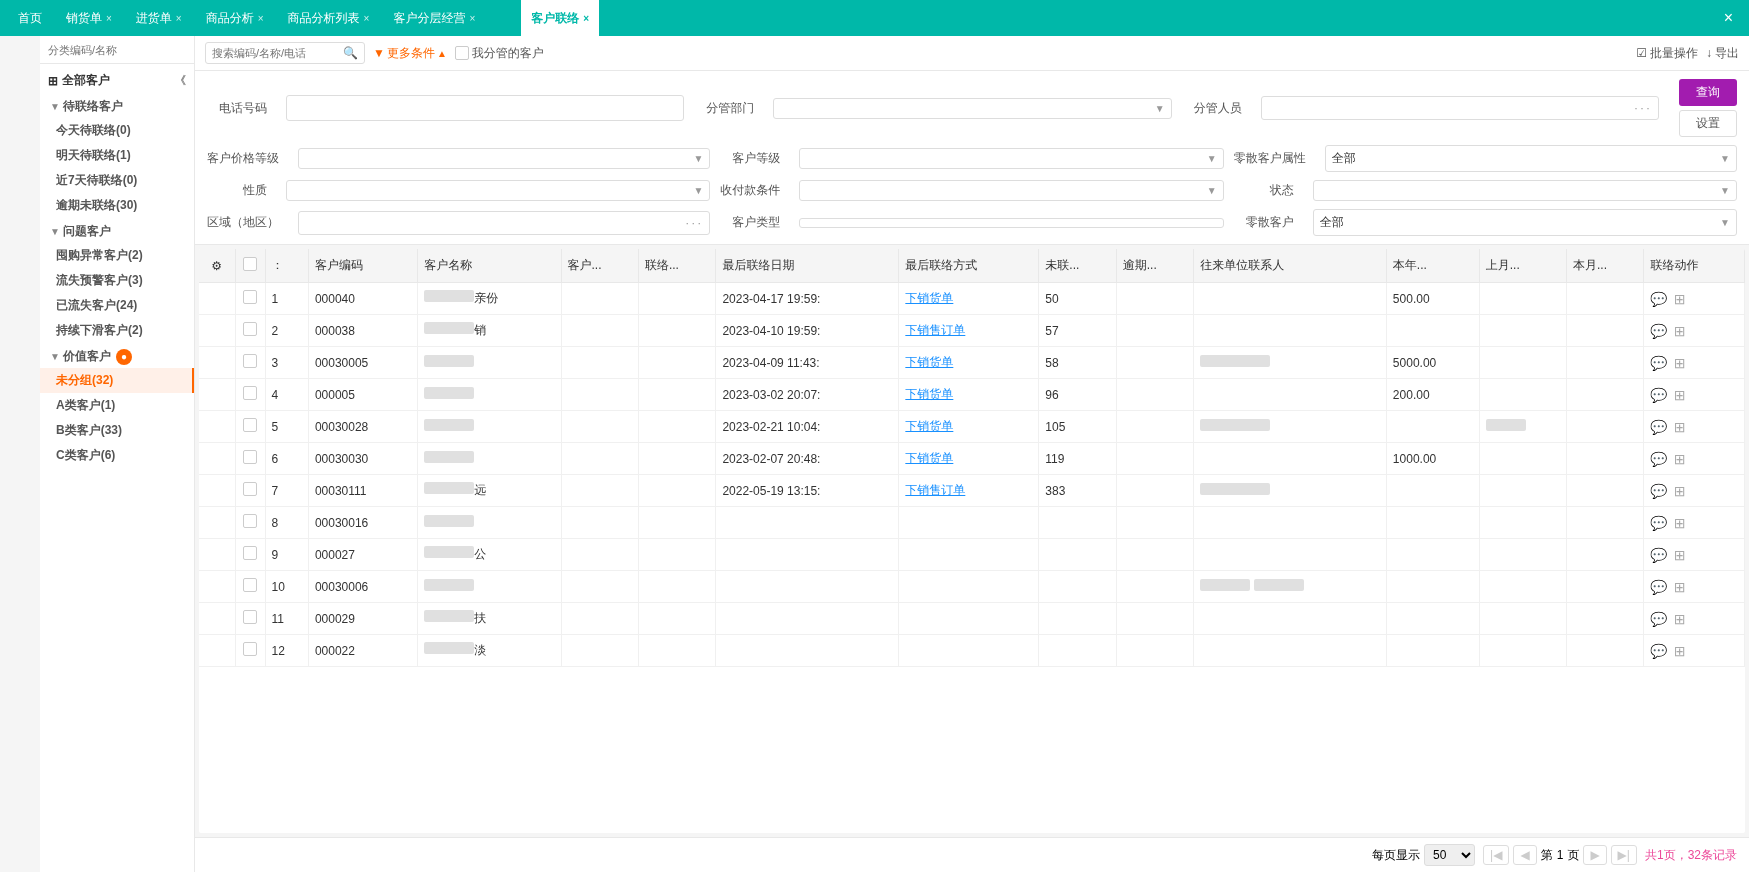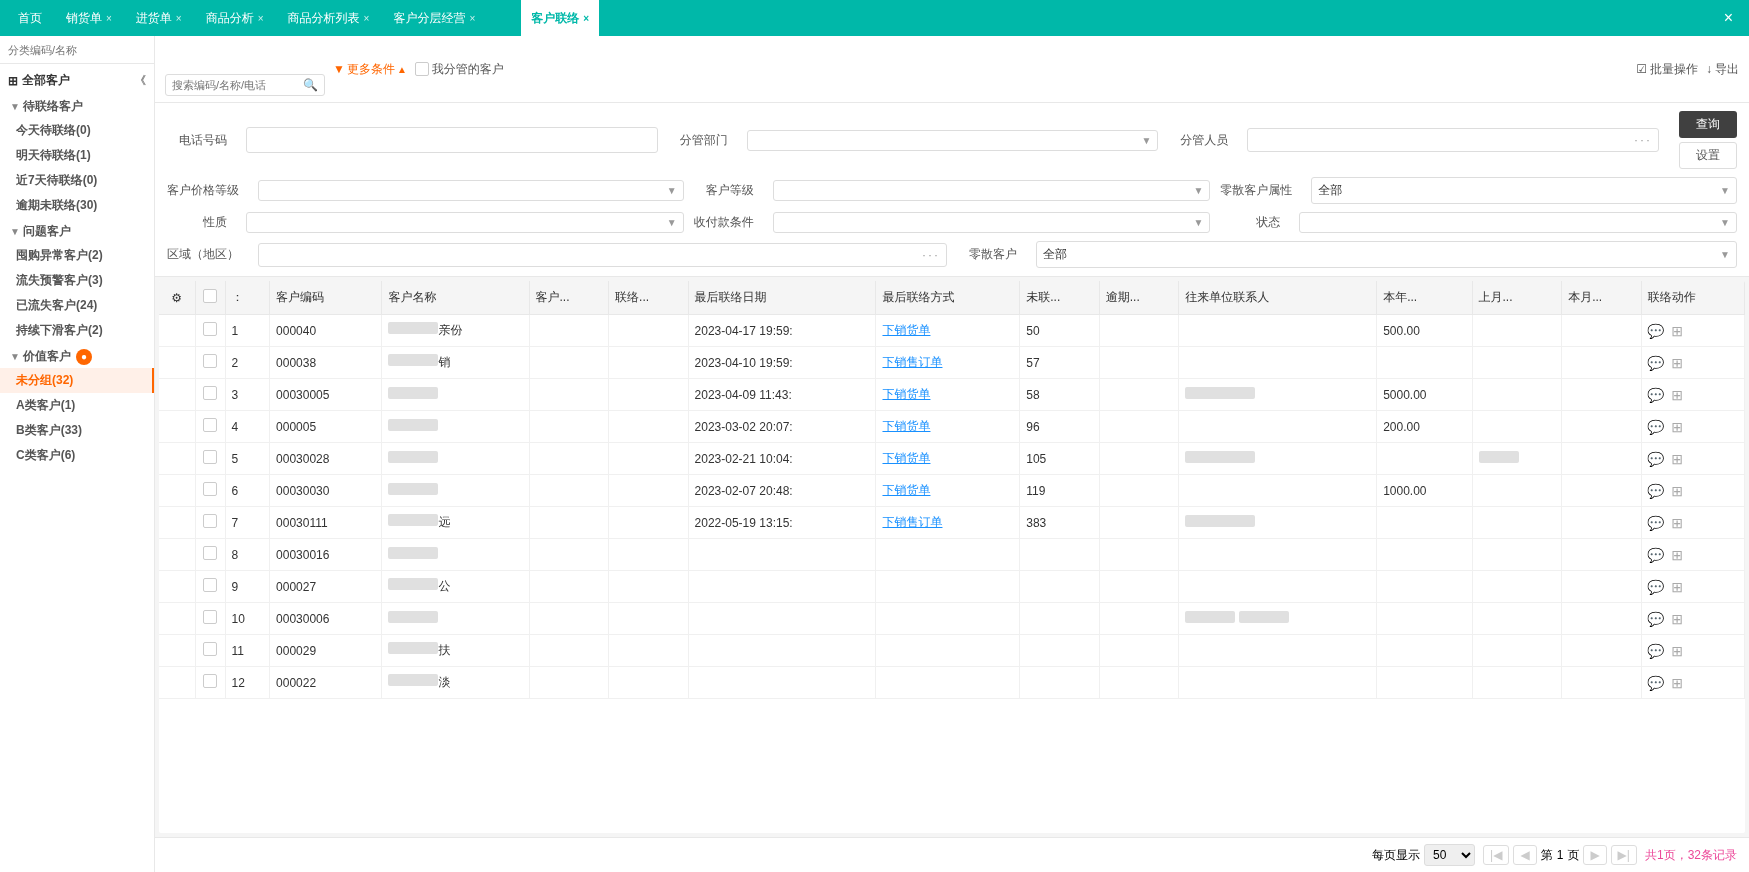--- a/index.html
+++ b/index.html
@@ -43,20 +43,21 @@
       color: #fff;
       cursor: pointer;
       font-size: 16px;
       padding: 4px 8px;
     }
 
     
     .main-layout {
       display: flex;
       height: calc(100vh - 36px);
+      padding-left: 40px;
     }
 
     
     .sidebar {
       width: 155px;
       background: #fff;
       border-right: 1px solid #e8e8e8;
       display: flex;
       flex-direction: column;
       overflow-y: auto;
@@ -141,21 +142,20 @@
       gap: 8px;
     }
     .filter-bar .search-box {
       display: flex;
       align-items: center;
       border: 1px solid #ddd;
       border-radius: 3px;
       padding: 3px 6px;
       gap: 4px;
       width: 160px;
-      margin-top: 32px;
     }
     .filter-bar .search-box input {
       border: none;
       outline: none;
       font-size: 11px;
       color: #999;
       width: 100%;
     }
     .filter-bar .more-conditions {
       color: #ff6600;
@@ -229,21 +229,21 @@
     .filter-field .field-input .arrow-down { color: #999; font-size: 10px; }
     .filter-field .field-input .dots { color: #999; letter-spacing: 2px; }
 
     .filter-actions {
       display: flex;
       flex-direction: column;
       gap: 4px;
       margin-left: 10px;
     }
     .btn-query {
-      background: #404040;
+      background: #a21caf;
       color: #fff;
       border: none;
       border-radius: 3px;
       padding: 5px 16px;
       cursor: pointer;
       font-size: 12px;
     }
     .btn-reset {
       background: #fff;
       color: #555;
@@ -581,20 +581,26 @@
       </div>
       <div class="filter-row">
         <div class="filter-field">
           <label>区域（地区）</label>
           <div class="field-input">
             <span></span>
               <span class="dots">···</span>
           </div>
         </div>
         <div class="filter-field">
+          <label>客户类型</label>
+          <div class="field-input">
+            <span></span>
+          </div>
+        </div>
+        <div class="filter-field">
           <label>零散客户</label>
           <div class="field-input">
             <span>全部</span>
             <span class="arrow-down">▼</span>
           </div>
         </div>
       </div>
     </div>
 
     <div class="table-container">

